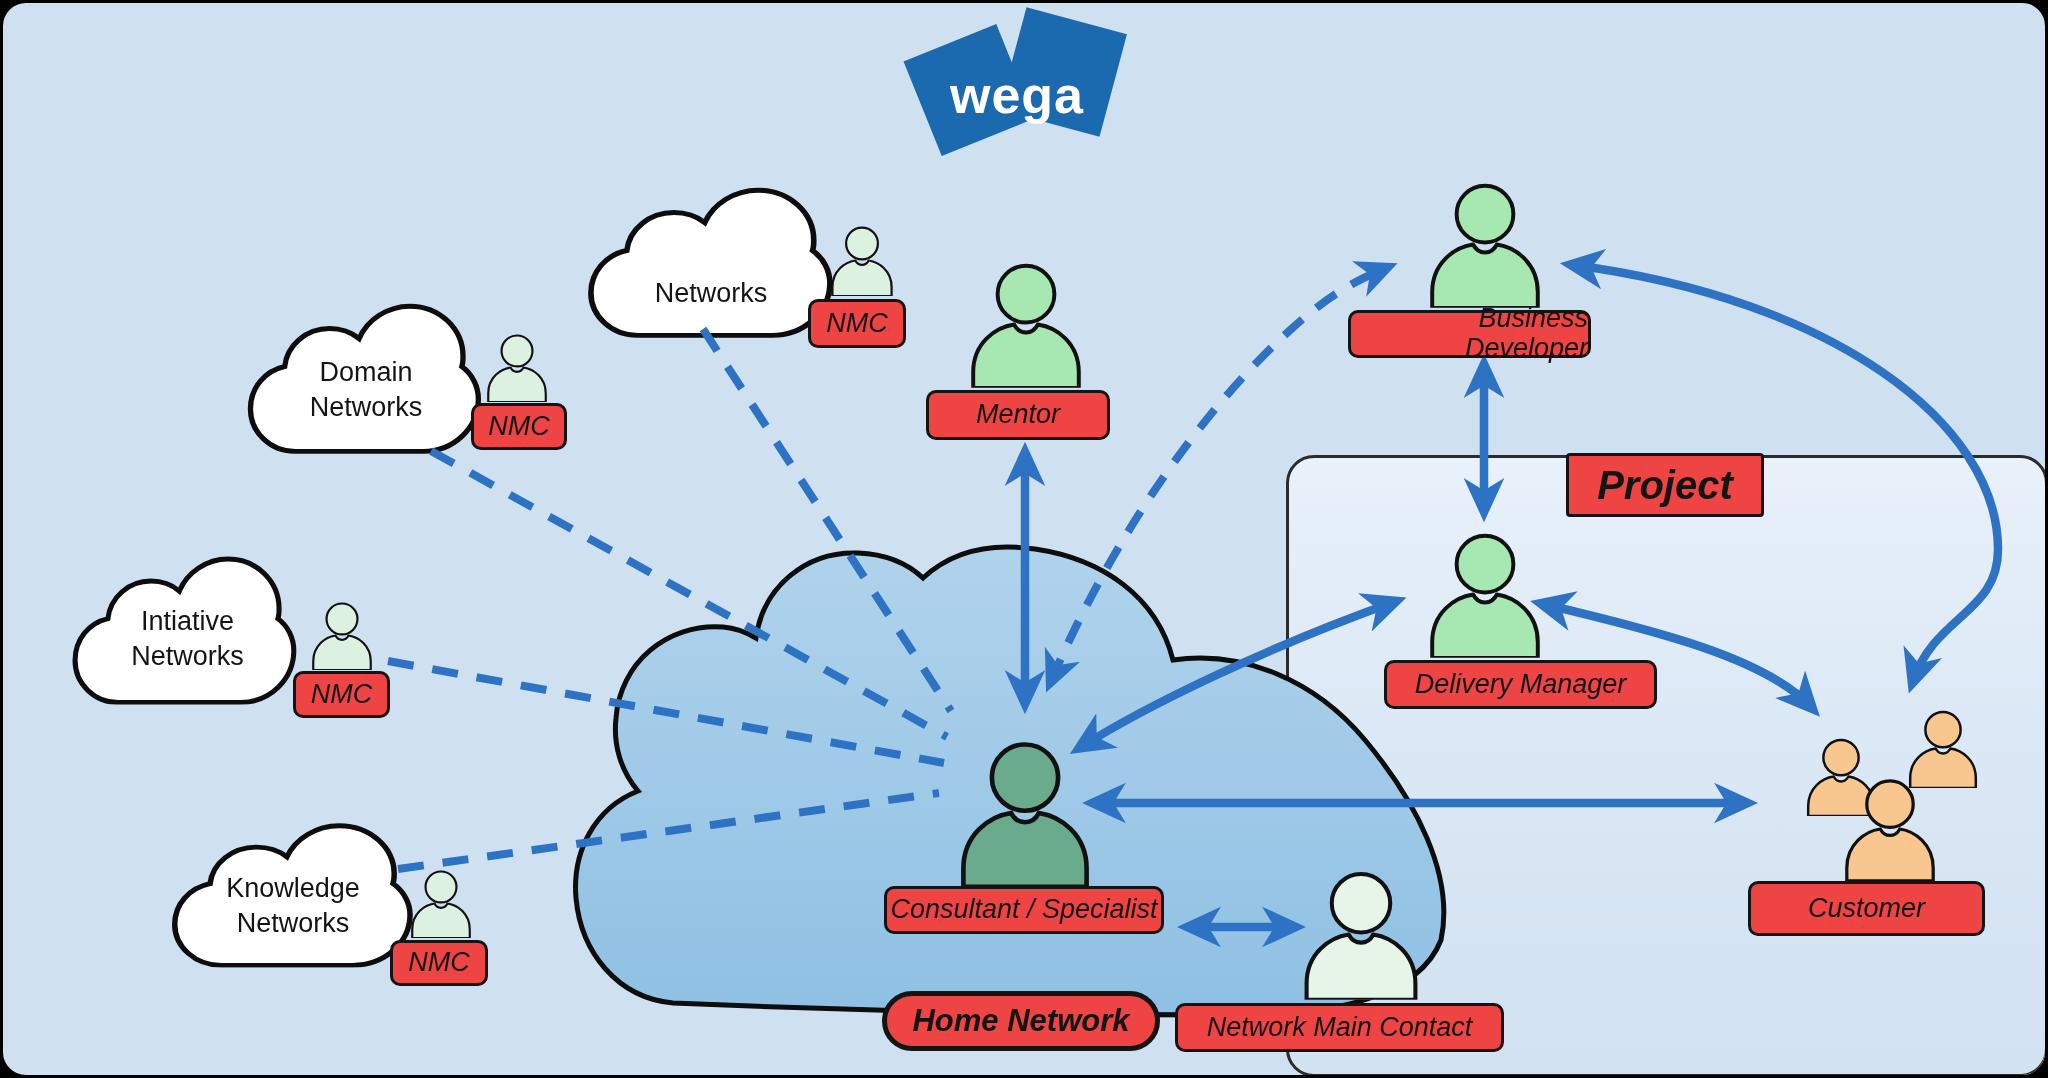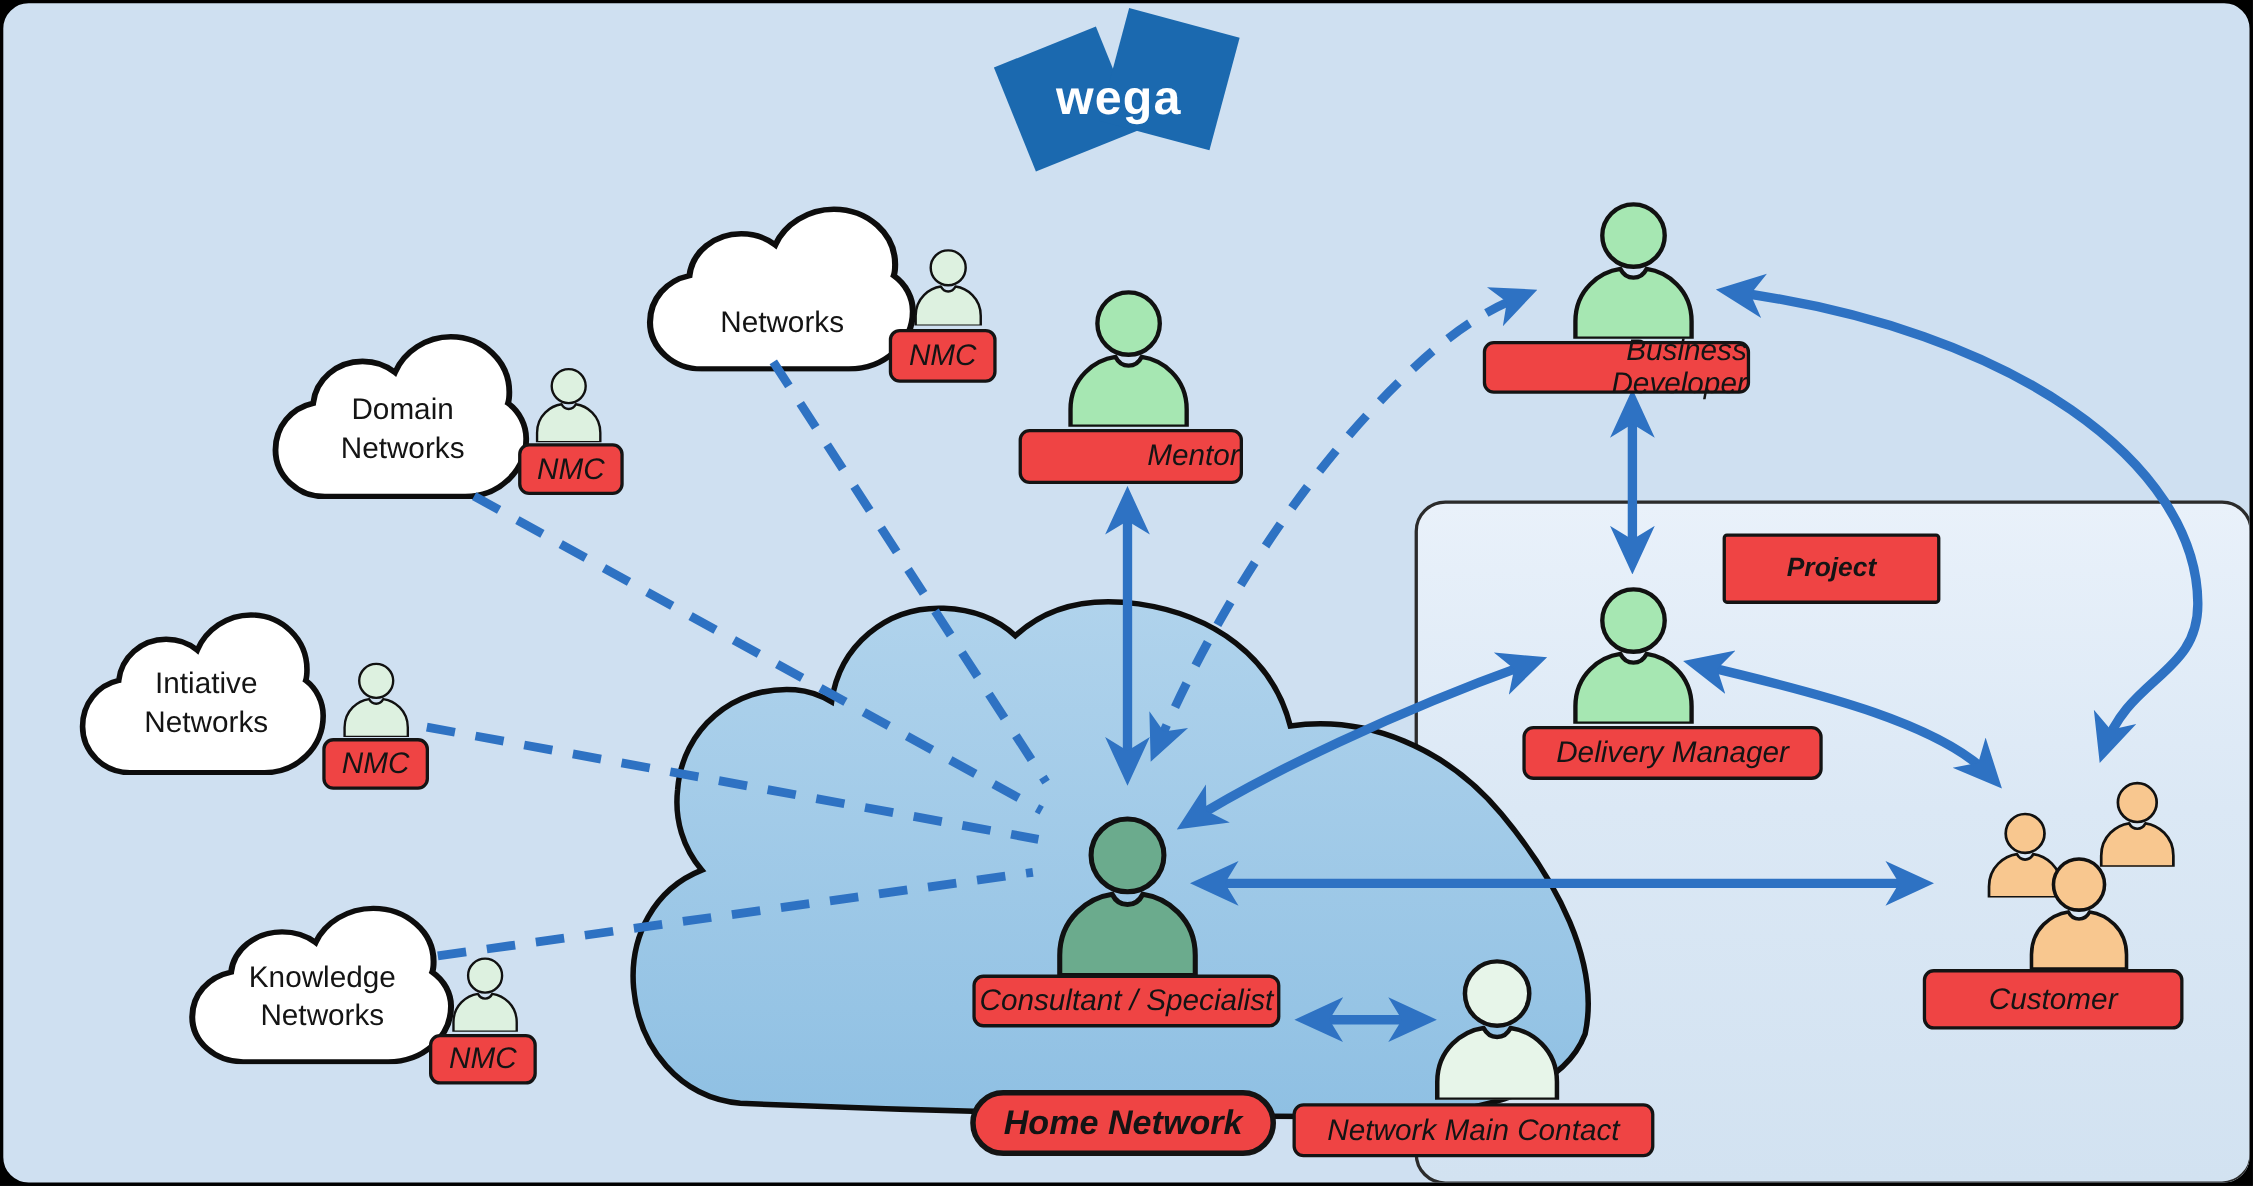--- a/index.html
+++ b/index.html
@@ -11,34 +11,34 @@
   .abs{position:absolute;}
   svg{display:block;overflow:visible;}
   
   .label-box{
     position:absolute;display:flex;align-items:center;justify-content:center;
     background:#ef4444;border:3px solid #141414;border-radius:10px;
     font-size:27px;line-height:1.1;text-align:center;box-sizing:border-box;font-style:italic;
   }
   .label-bold{font-weight:bold;}
   .pill{border-radius:32px;border-width:5px;font-size:31px;text-align:right;}
-  .project-label{border-radius:4px;font-size:24px;margin-top:32px;}
+  .project-label{border-radius:4px;font-size:40px;}
   
   .project-box{
     position:absolute;left:1283px;top:452px;width:762px;height:622px;
     border:3px solid #2b2b2b;border-radius:28px;box-sizing:border-box;
     background:linear-gradient(180deg,#e9f1fa 0%,#dbe8f5 45%,#d2e2f1 100%);
   }
   
   .cloud-text{
     position:absolute;text-align:center;font-size:27px;line-height:1.3;
   }
   .logo-square{position:absolute;background:#1b69af;}
   .logo-text{
-    position:absolute;color:#fff;font-weight:bold;font-size:44px;
+    position:absolute;color:#fff;font-weight:bold;font-size:52px;
     letter-spacing:1px;text-align:center;
   }
 </style>
 </head>
 <body>
 
 <svg width="0" height="0" style="position:absolute" aria-hidden="true">
   <defs>
     <symbol id="sym-cloud" viewBox="0 -6 210 136">
       <path d="M 46,128 C 25,128 8,111 8,90 C 8,71 20,56 37,52
@@ -172,21 +172,21 @@
   <svg class="abs" style="left:402px;top:866px;" width="72" height="69" viewBox="0 0 100 96">
     <use href="#sym-person" fill="#ddf1e0"></use>
   </svg>
   <div class="label-box" style="left:387px;top:937px;width:98px;height:46px;">
     <span>NMC</span>
   </div>
 
   <svg class="abs" style="left:957px;top:258px;" width="132" height="127" viewBox="0 0 100 96">
     <use href="#sym-person" fill="#a6e7b2"></use>
   </svg>
-  <div class="label-box" style="left:923px;top:387px;width:204px;height:50px;justify-content:flex-end;">
+  <div class="label-box" style="left:923px;top:387px;width:184px;height:50px;">
     <span>Mentor</span>
   </div>
 
   <svg class="abs" style="left:1416px;top:178px;" width="132" height="127" viewBox="0 0 100 96">
     <use href="#sym-person" fill="#a6e7b2"></use>
   </svg>
   <div class="label-box" style="left:1345px;top:307px;width:243px;height:48px;text-align:right;">
     <span>Business Developer</span>
   </div>
 

